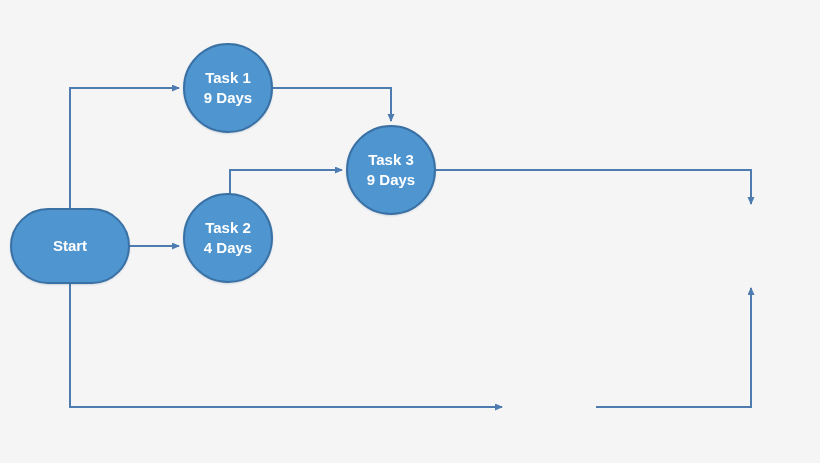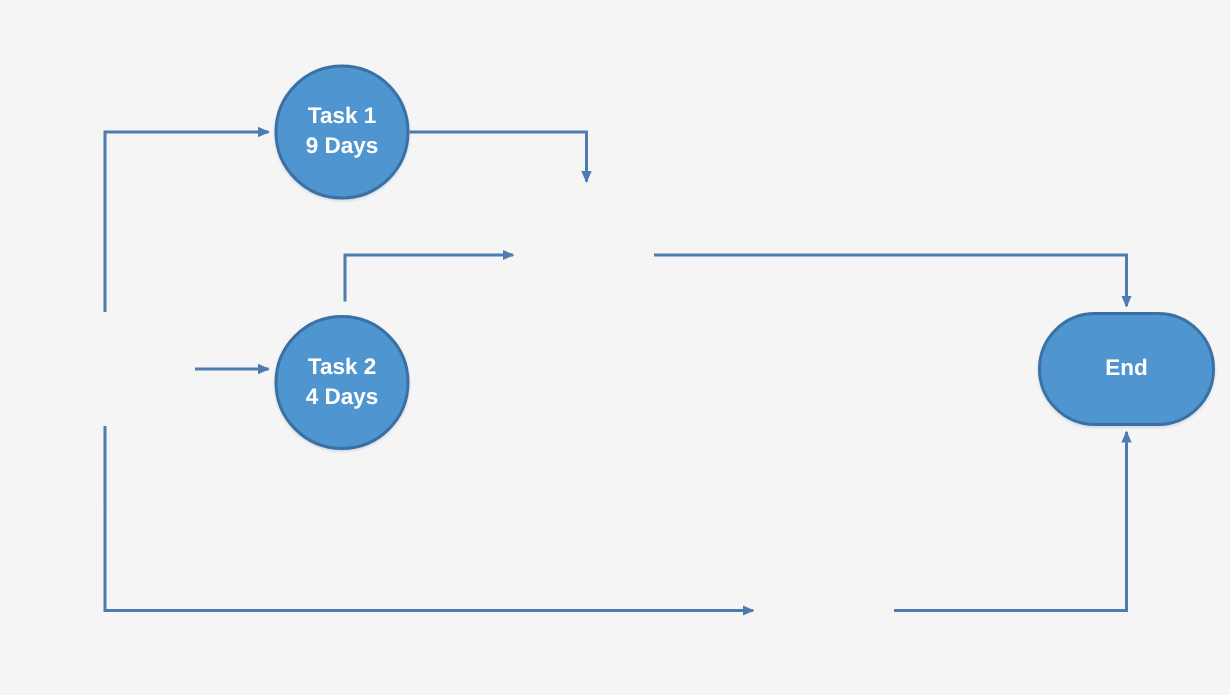--- a/index.html
+++ b/index.html
@@ -48,21 +48,21 @@
     font-size:15px;
     line-height:20px;
     text-align:center;
     box-shadow:0 1px 2px rgba(40,70,110,0.18);
   }
   .pill{ border-radius:40px; }
   .circle{ border-radius:50%; }
 
   .node-start{ left:10px;  top:208px; width:120px; height:76px; }
   .node-task1{ left:183px; top:43px;  width:90px;  height:90px; }
-  .node-task2{ left:183px; top:210px; width:90px;  height:90px; }
+  .node-task2{ left:183px; top:193px; width:90px;  height:90px; }
   .node-task3{ left:346px; top:125px; width:90px;  height:90px; }
   .node-task4{ left:506px; top:362px; width:90px;  height:90px; }
   .node-end{   left:692px; top:208px; width:118px; height:76px; }
 </style>
 </head>
 <body>
 
 <div class="canvas">
 
   <svg class="edges" viewBox="0 0 820 463" xmlns="http://www.w3.org/2000/svg">
@@ -73,30 +73,34 @@
     </defs>
     <path class="edge" d="M70,208 L70,88 L179,88" marker-end="url(#arrow)"></path>
     <path class="edge" d="M273,88 L391,88 L391,121" marker-end="url(#arrow)"></path>
     <path class="edge" d="M130,246 L179,246" marker-end="url(#arrow)"></path>
     <path class="edge" d="M230,201 L230,170 L342,170" marker-end="url(#arrow)"></path>
     <path class="edge" d="M436,170 L751,170 L751,204" marker-end="url(#arrow)"></path>
     <path class="edge" d="M70,284 L70,407 L502,407" marker-end="url(#arrow)"></path>
     <path class="edge" d="M596,407 L751,407 L751,288" marker-end="url(#arrow)"></path>
   </svg>
 
+  <div class="node pill node-start">
+    <span>Start</span>
+  </div>
 
   <div class="node circle node-task1">
     <span>Task 1</span>
     <span>9 Days</span>
   </div>
 
   <div class="node circle node-task2">
     <span>Task 2</span>
     <span>4 Days</span>
   </div>
 
+  <div class="node circle node-task3">
+    <span>Task 3</span>
+    <span>9 Days</span>
+  </div>
 
 
-  <div class="node pill node-end">
-    <span>End</span>
-  </div>
 
 </div>
 
 </body></html>

